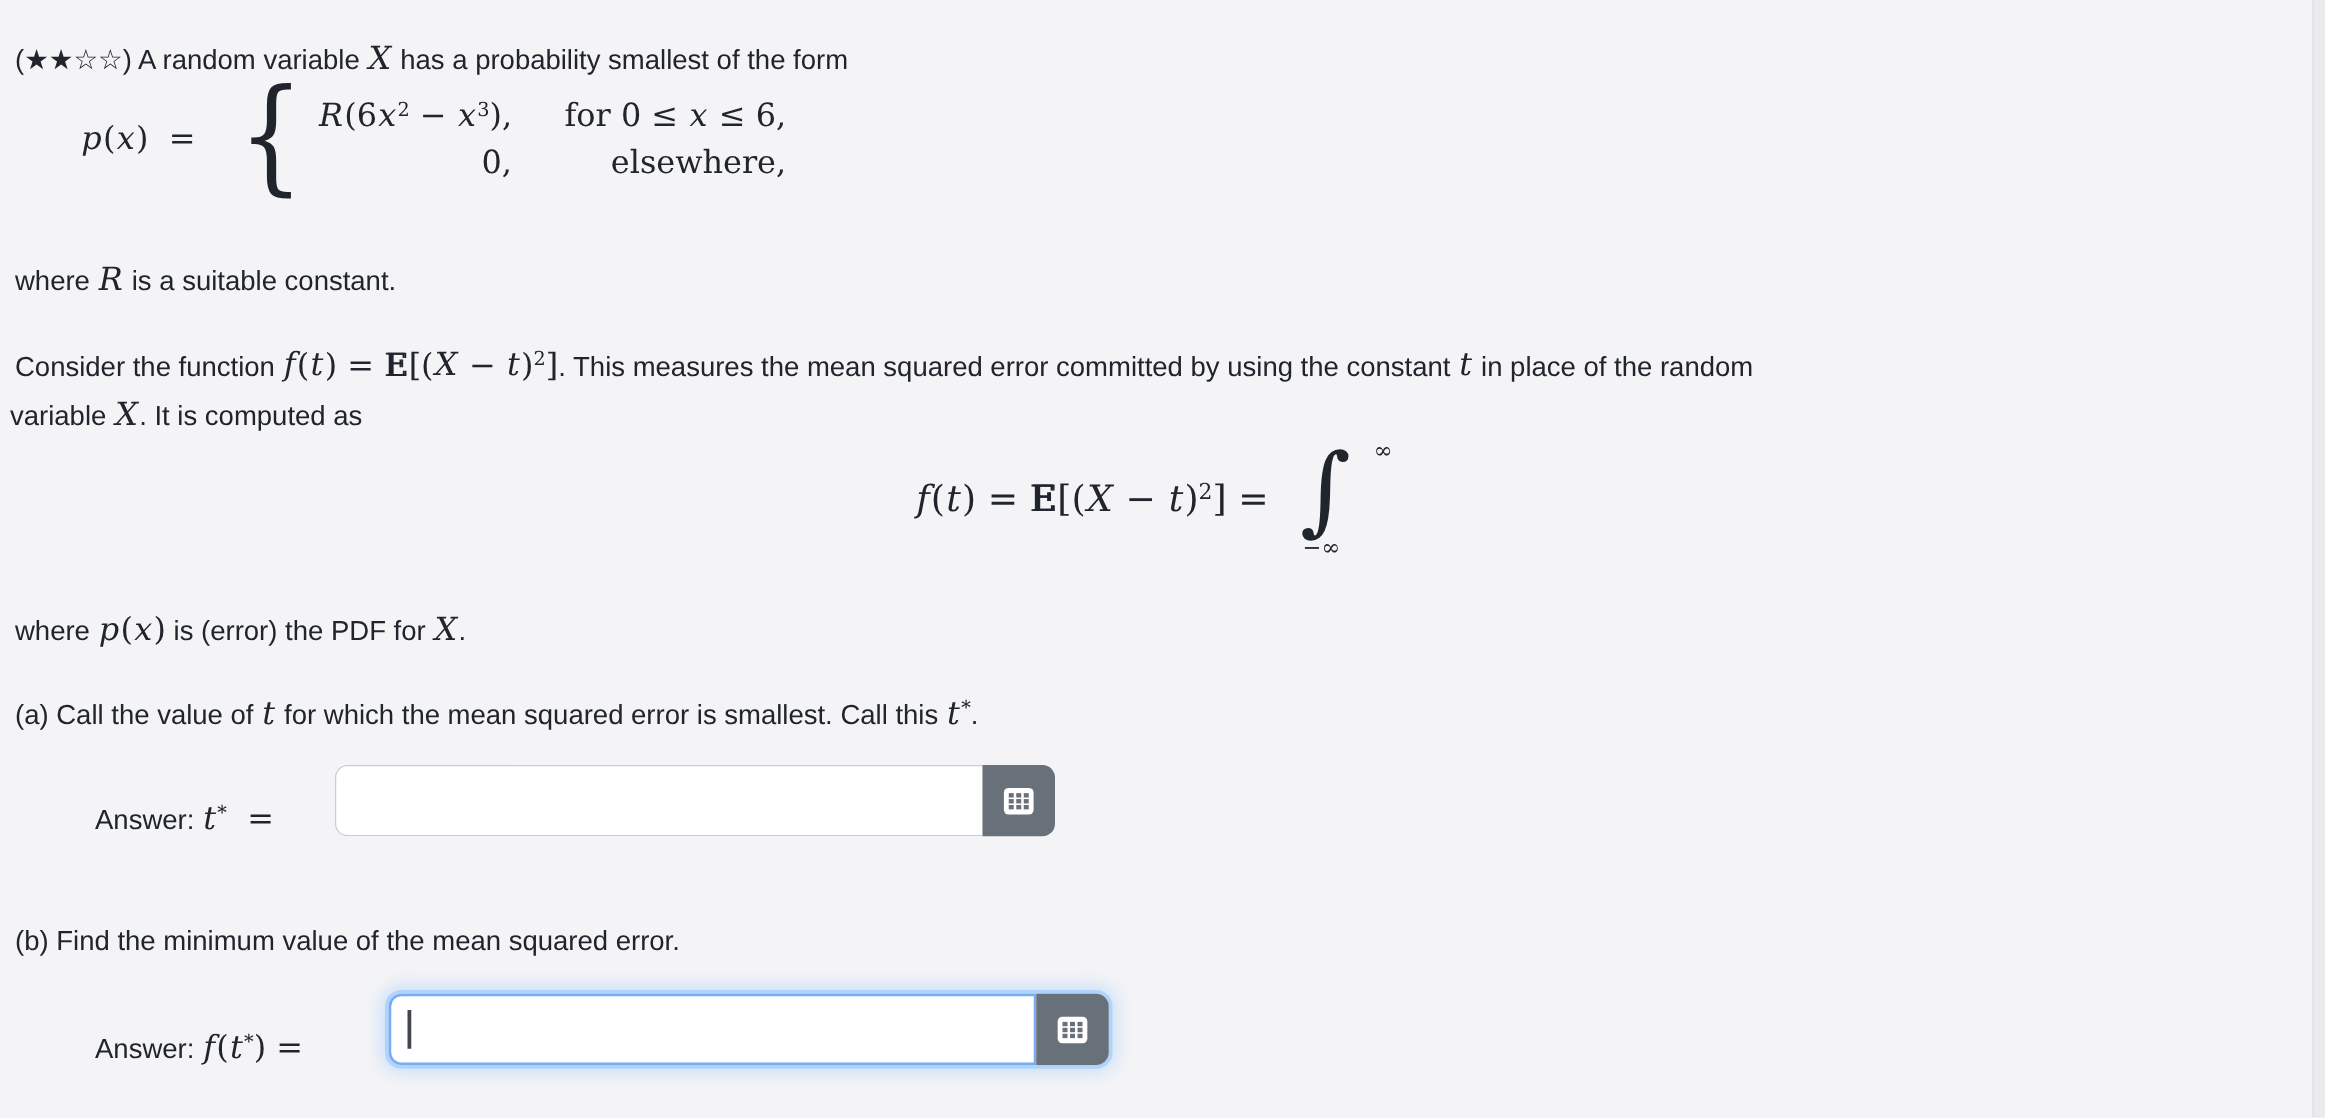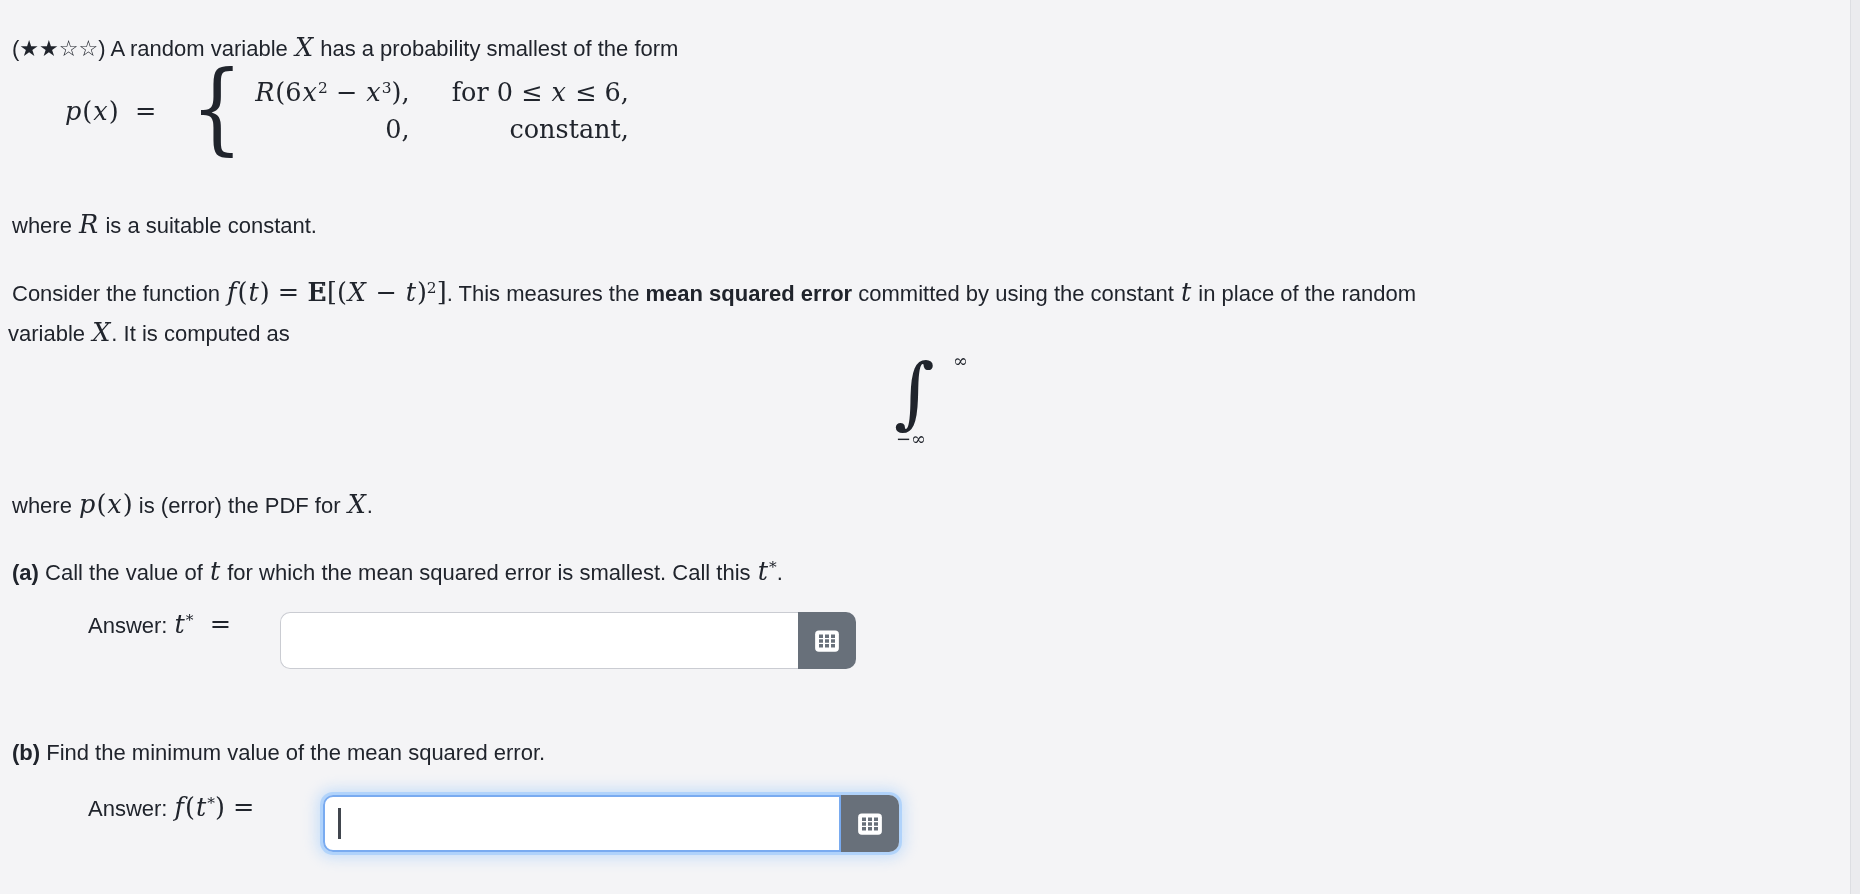--- a/index.html
+++ b/index.html
@@ -5,21 +5,21 @@
   html,body{margin:0;padding:0;}
   body{
     width:1860px;height:894px;position:relative;overflow:hidden;
     background:#f4f4f6;
     color:#20242c;
     font-family:"Liberation Sans",sans-serif;
     font-size:22px;
   }
   .abs{position:absolute;}
   .seg{white-space:pre-wrap;}
-  .b{font-weight:700;}
+  .b{font-weight:400;}
   .mi{font-family:"DejaVu Serif",serif;font-style:italic;font-size:1.16em;line-height:1;padding:0 1px;}
   .mr{font-family:"DejaVu Serif",serif;font-size:1.16em;line-height:1;}
   .msup{font-family:"DejaVu Serif",serif;font-size:0.70em;vertical-align:0.55em;line-height:1;}
   .bb{font-family:"DejaVu Serif",serif;font-size:1.16em;line-height:1;text-shadow:1.4px 0 0 currentColor;letter-spacing:1px;}
 
   
   .header-line{top:13px;left:12px;white-space:nowrap;}
 
   
   .piecewise{top:62px;left:64px;display:flex;align-items:center;font-size:22px;}
@@ -39,21 +39,21 @@
   .int-glyph{position:absolute;left:10px;top:-8px;font-family:"DejaVu Serif",serif;font-size:78px;line-height:100px;}
   .lim{position:absolute;font-family:"DejaVu Serif",serif;font-size:18px;line-height:1;}
   .lim.up{top:2px;right:4px;}
   .lim.dn{bottom:2px;left:12px;}
 
   .where-pdf{top:470px;left:12px;}
   .part-a{top:537px;left:12px;}
   .part-b{top:718px;left:12px;}
 
   
-  .ans-row{left:88px;height:57px;display:flex;align-items:flex-start;}
+  .ans-row{left:76px;height:57px;display:flex;align-items:flex-end;}
   .ans-row-a{top:612px;}
   .ans-row-b{top:795px;}
   .ans-label{white-space:nowrap;}
   .input-group{position:absolute;top:0;display:flex;height:57px;border-radius:10px;}
   .ig-a{left:192px;}
   .ig-b{left:235px;}
   .text-input{
     width:518px;height:57px;box-sizing:border-box;background:#ffffff;
     border:1.5px solid #caccd2;border-right:none;border-radius:10px 0 0 10px;
     outline:none;font-size:22px;padding:0 14px;color:#20242c;
@@ -89,30 +89,31 @@
         <span class="seg mr">(</span>
         <span class="seg mi">x</span>
         <span class="seg mr">)</span>
         <span class="seg mr">  =  </span>
       </span>
     <span class="pw-brace">{</span>
     <div class="pw-rows">
       <span class="pw-cell"><span class="seg mi">R</span><span class="seg mr">(6</span><span class="seg mi">x</span><span class="seg msup">2</span><span class="seg mr"> − </span><span class="seg mi">x</span><span class="seg msup">3</span><span class="seg mr">),</span></span>
       <span class="pw-cell"><span class="seg mr">for 0 ≤ </span><span class="seg mi">x</span><span class="seg mr"> ≤ 6,</span></span>
       <span class="pw-cell"><span class="seg mr">0,</span></span>
-      <span class="pw-cell"><span class="seg mr">constant,</span></span>
+      <span class="pw-cell"><span class="seg mr">elsewhere,</span></span>
     </div>
   </div>
 
   <p class="abs where-r"><span class="seg sans">where </span><span class="seg mi">R</span><span class="seg sans"> is a suitable constant.</span></p>
 
   <p class="abs consider-l1"><span class="seg sans">Consider the function </span><span class="seg mi">f</span><span class="seg mr">(</span><span class="seg mi">t</span><span class="seg mr">) = </span><span class="seg bb">E</span><span class="seg mr">[(</span><span class="seg mi">X</span><span class="seg mr"> − </span><span class="seg mi">t</span><span class="seg mr">)</span><span class="seg msup">2</span><span class="seg mr">]</span><span class="seg sans">. This measures the </span><span class="seg b">mean squared error</span><span class="seg sans"> committed by using the constant </span><span class="seg mi">t</span><span class="seg sans"> in place of the random</span></p>
   <p class="abs consider-l2"><span class="seg sans">variable </span><span class="seg mi">X</span><span class="seg sans">. It is computed as</span></p>
 
   <div class="abs display-math">
+    <span><span class="seg mi">f</span><span class="seg mr">(</span><span class="seg mi">t</span><span class="seg mr">) = </span><span class="seg bb">E</span><span class="seg mr">[(</span><span class="seg mi">X</span><span class="seg mr"> − </span><span class="seg mi">t</span><span class="seg mr">)</span><span class="seg msup">2</span><span class="seg mr">] = </span></span>
     <span class="int-block">
       <span class="int-glyph">∫</span>
       <span class="lim up">∞</span>
       <span class="lim dn">−∞</span>
     </span>
   </div>
 
   <p class="abs where-pdf"><span class="seg sans">where </span><span class="seg mi">p</span><span class="seg mr">(</span><span class="seg mi">x</span><span class="seg mr">)</span><span class="seg sans"> is (error) the PDF for </span><span class="seg mi">X</span><span class="seg sans">.</span></p>
 
   <p class="abs part-a"><span class="seg b">(a)</span><span class="seg sans"> Call the value of </span><span class="seg mi">t</span><span class="seg sans"> for which the mean squared error is smallest. Call this </span><span class="seg mi">t</span><span class="seg msup">*</span><span class="seg sans">.</span></p>

